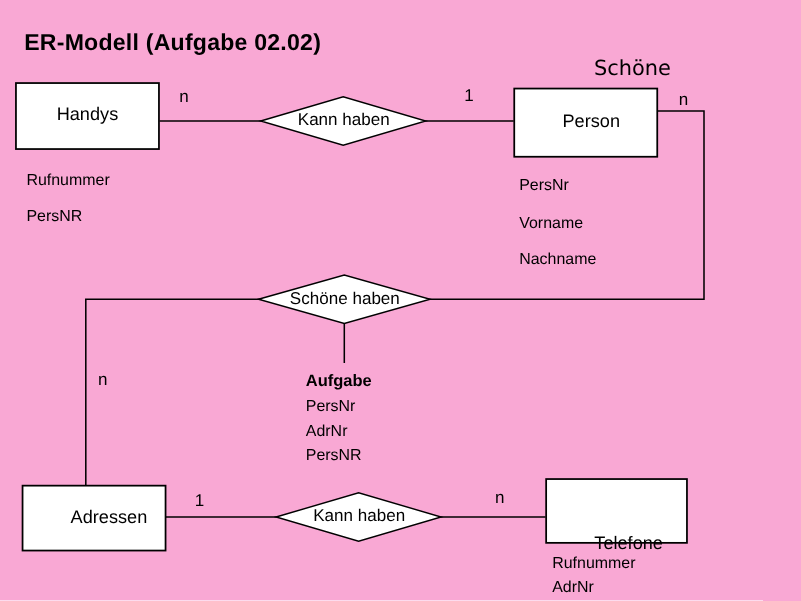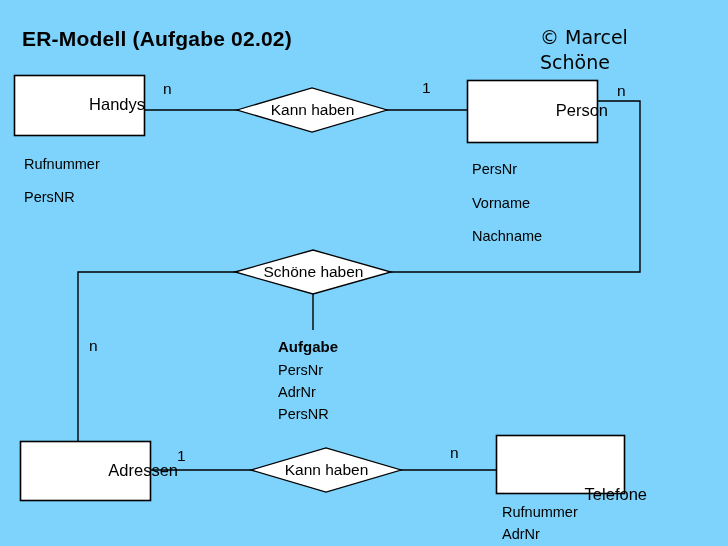--- a/index.html
+++ b/index.html
@@ -8,21 +8,21 @@
     background: #ffffff;
   }
   body {
     font-family: "Liberation Sans", sans-serif;
     color: #000000;
   }
   #slide {
     position: relative;
     width: 728px;
     height: 546px;
-    background: #7dd3fc;
+    background: #f9a8d4;
     overflow: hidden;
   }
   #er-svg {
     position: absolute;
     left: 0;
     top: 0;
     width: 728px;
     height: 546px;
   }
   .layer-text {
@@ -40,21 +40,21 @@
     letter-spacing: 0.2px;
   }
   .credit {
     font-family: "DejaVu Sans", sans-serif;
     font-size: 19px;
     line-height: 25px;
     text-align: left;
   }
   .entity-label {
     font-size: 16.5px;
-    text-align: right;
+    text-align: center;
   }
   .rel-label {
     font-size: 15.5px;
     text-align: center;
   }
   .attr {
     font-size: 14.5px;
   }
   .attr-spaced { line-height: 32px; }
   .attr-tight { line-height: 21.5px; }
@@ -91,21 +91,20 @@
 
     <polygon points="237,110 312,88 387,110 312,132" fill="#ffffff" stroke="#000000" stroke-width="1.3"></polygon>
     <polygon points="235,272 313,250 391,272 313,294" fill="#ffffff" stroke="#000000" stroke-width="1.3"></polygon>
     <polygon points="251,470 326,448 401,470 326,492" fill="#ffffff" stroke="#000000" stroke-width="1.3"></polygon>
   </svg>
 
   <div class="layer-text">
 
     <div class="abs slide-title" style="left:22px; top:27px;">ER-Modell (Aufgabe 02.02)</div>
 
-    <div class="abs credit" style="left:540px; top:25px;">© Marcel</div>
     <div class="abs credit" style="left:540px; top:50px;">Schöne</div>
 
     <div class="abs entity-label" style="left:14px; top:95px; width:131px;">Handys</div>
     <div class="abs entity-label" style="left:467px; top:101px; width:141px;">Person</div>
     <div class="abs entity-label" style="left:20px; top:461px; width:158px;">Adressen</div>
     <div class="abs entity-label" style="left:496px; top:455px; width:151px;margin-top:30px;">Telefone</div>
 
     <div class="abs rel-label" style="left:237px; top:101px; width:151px;">Kann haben</div>
     <div class="abs rel-label" style="left:235px; top:263px; width:157px;">Schöne haben</div>
     <div class="abs rel-label" style="left:251px; top:461px; width:151px;">Kann haben</div>

